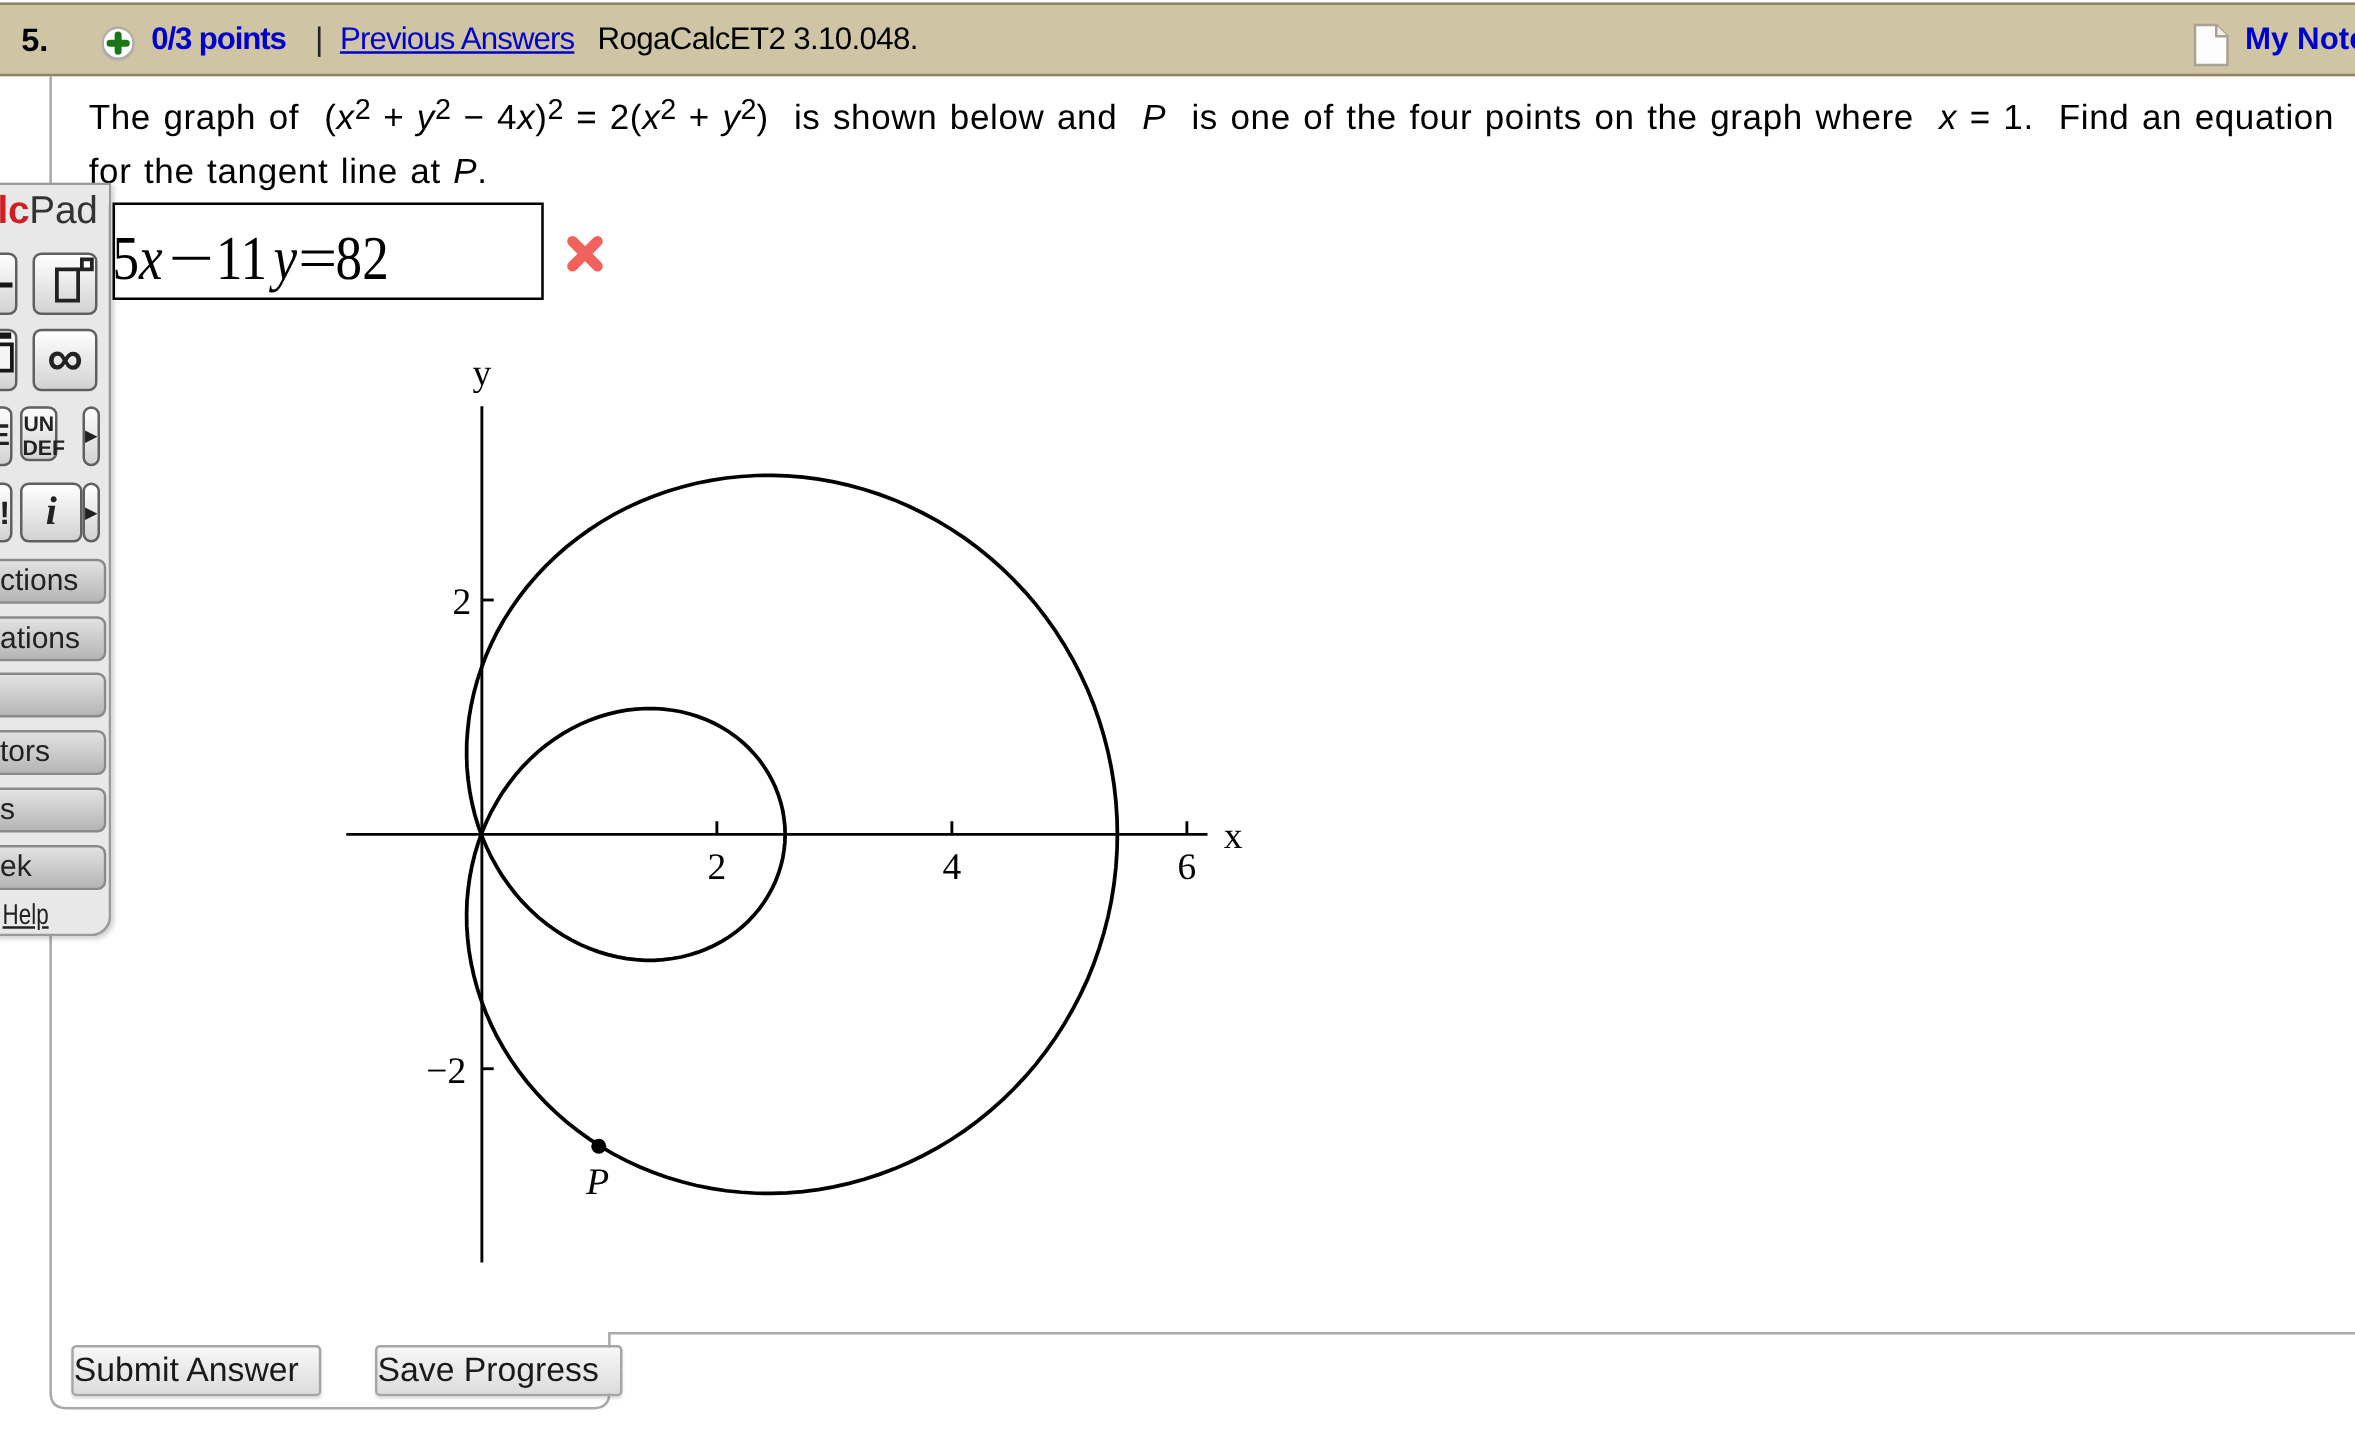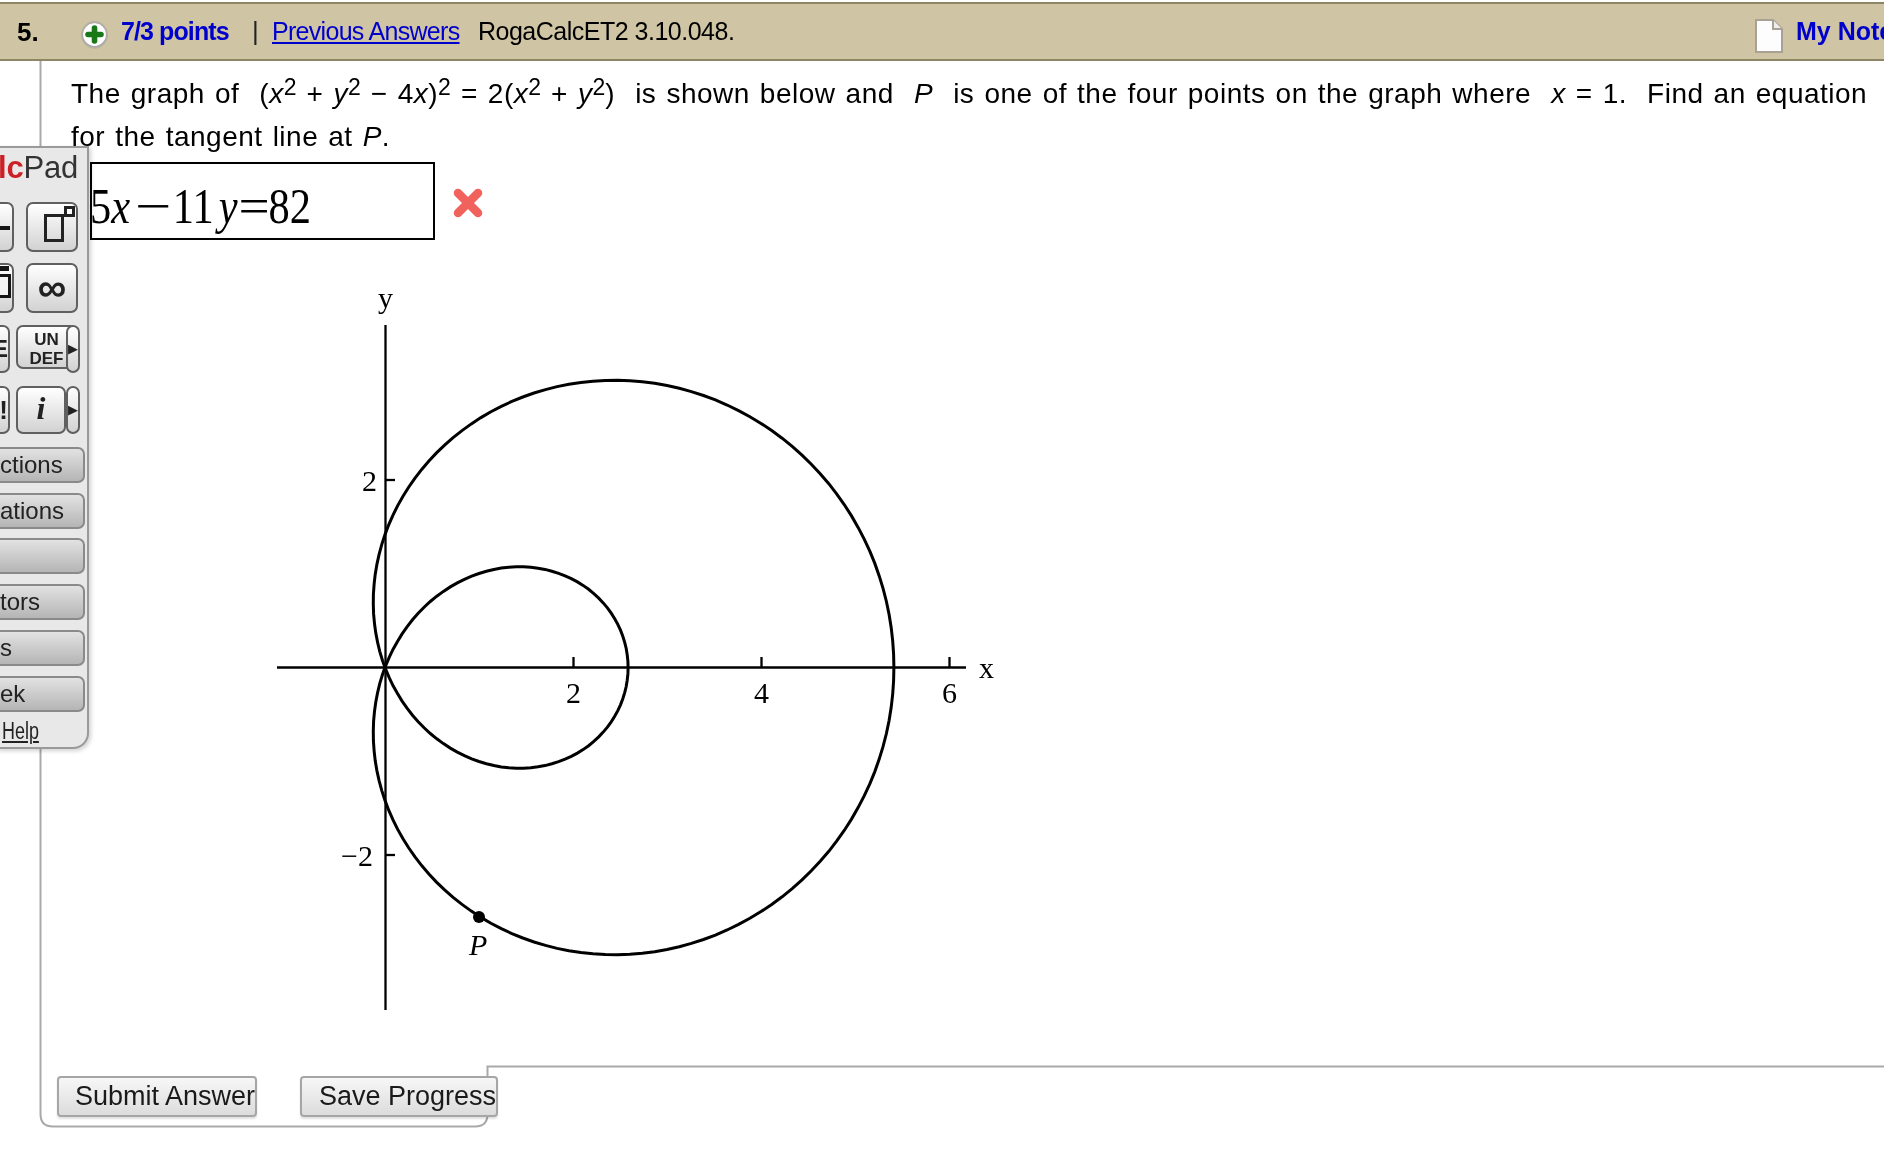--- a/index.html
+++ b/index.html
@@ -26,32 +26,32 @@
   .pbtn{position:absolute;background:linear-gradient(#ffffff,#d2d2d2);border:2px solid #606060;
         border-radius:7px;color:#222;}
   .sbtn{position:absolute;left:-6px;width:95px;height:36px;box-sizing:border-box;background:linear-gradient(#e2e2e2,#b5b5b5);
         border:2px solid #8a8a8a;border-radius:7px;color:#222;font-size:24px;line-height:31px;}
   
   #ansbox{left:90px;top:162px;width:341px;height:74px;border:2px solid #000;background:#fff;z-index:1;}
   #ansmath{left:90px;top:177px;font-family:"Liberation Serif",serif;font-size:50px;color:#000;z-index:2;transform:scaleX(0.85);transform-origin:0 0;white-space:nowrap;}
   
   .formbtn{position:absolute;height:37px;background:linear-gradient(#f7f7f7,#dcdcdc);
            border:2px solid #a6a6a6;border-radius:4px;font-size:27px;color:#1a1a1a;
-           text-align:right;line-height:37px;box-shadow:0 2px 2px rgba(0,0,0,0.12);}
+           text-align:left;line-height:37px;box-shadow:0 2px 2px rgba(0,0,0,0.12);}
 </style>
 </head>
 <body>
 <div class="abs" id="topbar">
   <span class="num">5.</span>
   <svg style="position:absolute;left:81px;top:16px;" width="28" height="30" viewBox="0 0 28 30">
     <circle cx="13.5" cy="14.5" r="12.3" fill="#ffffff" stroke="#a9a9a9" stroke-width="1.8"></circle>
     <circle cx="13.5" cy="15.5" r="12.9" fill="none" stroke="#b9b2a2" stroke-width="1"></circle>
     <path d="M13.5 8 V21 M7 14.5 H20" stroke="#187818" stroke-width="5.6" stroke-linecap="round"></path>
   </svg>
-  <span class="pts">7/3 points</span>
+  <span class="pts">0/3 points</span>
   <span class="sep">|</span>
   <span class="prev">Previous Answers</span>
   <span class="code">RogaCalcET2 3.10.048.</span>
   <svg style="position:absolute;left:1754px;top:14px;" width="30" height="36" viewBox="0 0 30 36">
     <path d="M2 2 H19 L28 11 V34 H2 Z" fill="#fdfdfd" stroke="#a9a294" stroke-width="2"></path>
     <path d="M19 2 V11 H28" fill="#eee" stroke="#a9a294" stroke-width="2"></path>
   </svg>
   <span class="mynote">My Notes</span>
 </div>
 
@@ -72,21 +72,21 @@
   <div style="position:absolute;left:48px;top:66px;width:14px;height:22px;border:3px solid #222;"></div>
   <div style="position:absolute;left:68px;top:58px;width:5px;height:5px;border:3px solid #222;background:#fff;"></div>
   <div style="position:absolute;left:4px;top:78px;width:10px;height:4px;background:#161616;"></div>
 
   <div class="pbtn" style="left:-30px;top:115px;width:44px;height:46px;"></div>
   <div class="pbtn" style="left:30px;top:115px;width:48px;height:46px;font-size:40px;font-weight:bold;text-align:center;line-height:44px;">∞</div>
   <div style="position:absolute;left:4px;top:118px;width:9px;height:5px;background:#161616;"></div>
   <div style="position:absolute;left:-9px;top:126px;width:18px;height:18px;border:3px solid #161616;background:#f4f4f4;"></div>
 
   <div class="pbtn" style="left:-30px;top:177px;width:40px;height:44px;font-size:24px;font-weight:bold;text-align:right;line-height:44px;">E</div>
-  <div class="pbtn" style="left:20px;top:177px;width:61px;height:44px;font-size:17px;font-weight:bold;text-align:center;line-height:19px;padding-top:3px;box-sizing:border-box;">UN<br>DEF</div>
+  <div class="pbtn" style="left:20px;top:177px;width:30px;height:44px;font-size:17px;font-weight:bold;text-align:center;line-height:19px;padding-top:3px;box-sizing:border-box;">UN<br>DEF</div>
   <div class="pbtn" style="left:70px;top:177px;width:10px;height:44px;font-size:13px;line-height:44px;text-align:center;">▶</div>
 
   <div class="pbtn" style="left:-30px;top:238px;width:40px;height:44px;font-size:26px;font-weight:bold;text-align:right;line-height:44px;">!</div>
   <div class="pbtn" style="left:20px;top:238px;width:46px;height:44px;font-family:'Liberation Serif',serif;font-style:italic;font-weight:bold;font-size:32px;text-align:center;line-height:40px;">i</div>
   <div class="pbtn" style="left:70px;top:238px;width:10px;height:44px;font-size:13px;line-height:44px;text-align:center;">▶</div>
 
   <div class="sbtn" style="top:299px;text-align:left;padding-left:8px;">ctions</div>
   <div class="sbtn" style="top:345px;text-align:left;padding-left:8px;">ations</div>
   <div class="sbtn" style="top:390px;"></div>
   <div class="sbtn" style="top:436px;text-align:left;padding-left:8px;">tors</div>

